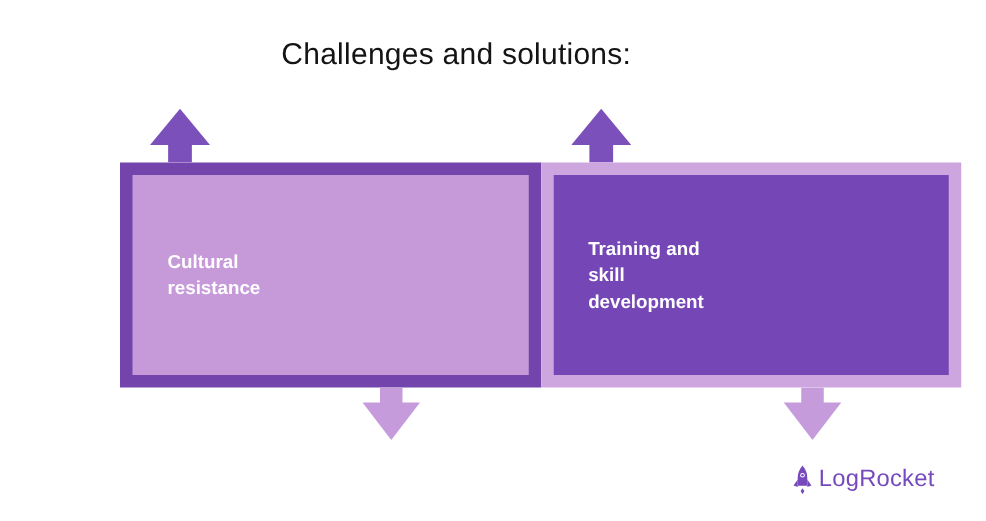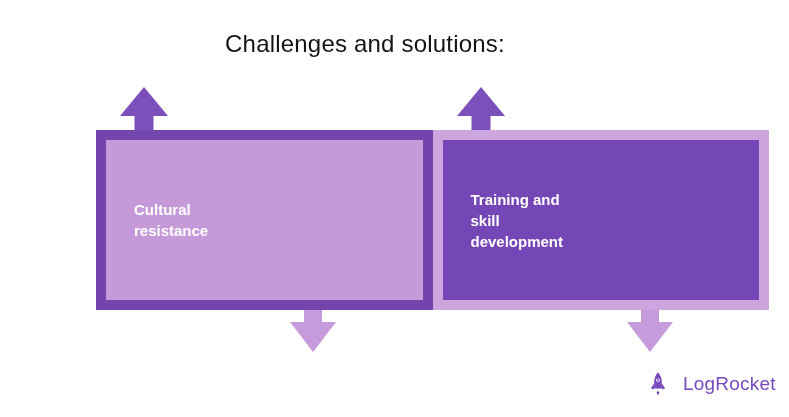--- a/index.html
+++ b/index.html
@@ -61,24 +61,24 @@
   .arrow.up{top:-43px;width:48px;height:43px;}
   .arrow.up .shape{fill:var(--up-arrow);}
   .arrow.down{top:180px;width:46px;height:42px;}
   .arrow.down .shape{fill:var(--down-arrow);}
   .up-1{left:60px;}
   .up-2{left:397px;}
   .down-1{left:230px;}
   .down-2{left:567px;}
   .logo{
     position:absolute;
-    left:648px;top:371px;
+    left:632px;top:371px;
     display:flex;
     align-items:center;
-    gap:15px;
+    gap:3px;
   }
   .logo-text{
     color:var(--logo-color);
     font-size:19px;
     letter-spacing:0.2px;
   }
   .rocket{width:20px;height:26px;display:block;}
   .rocket .r{fill:var(--logo-color);}
 </style>
 </head>

